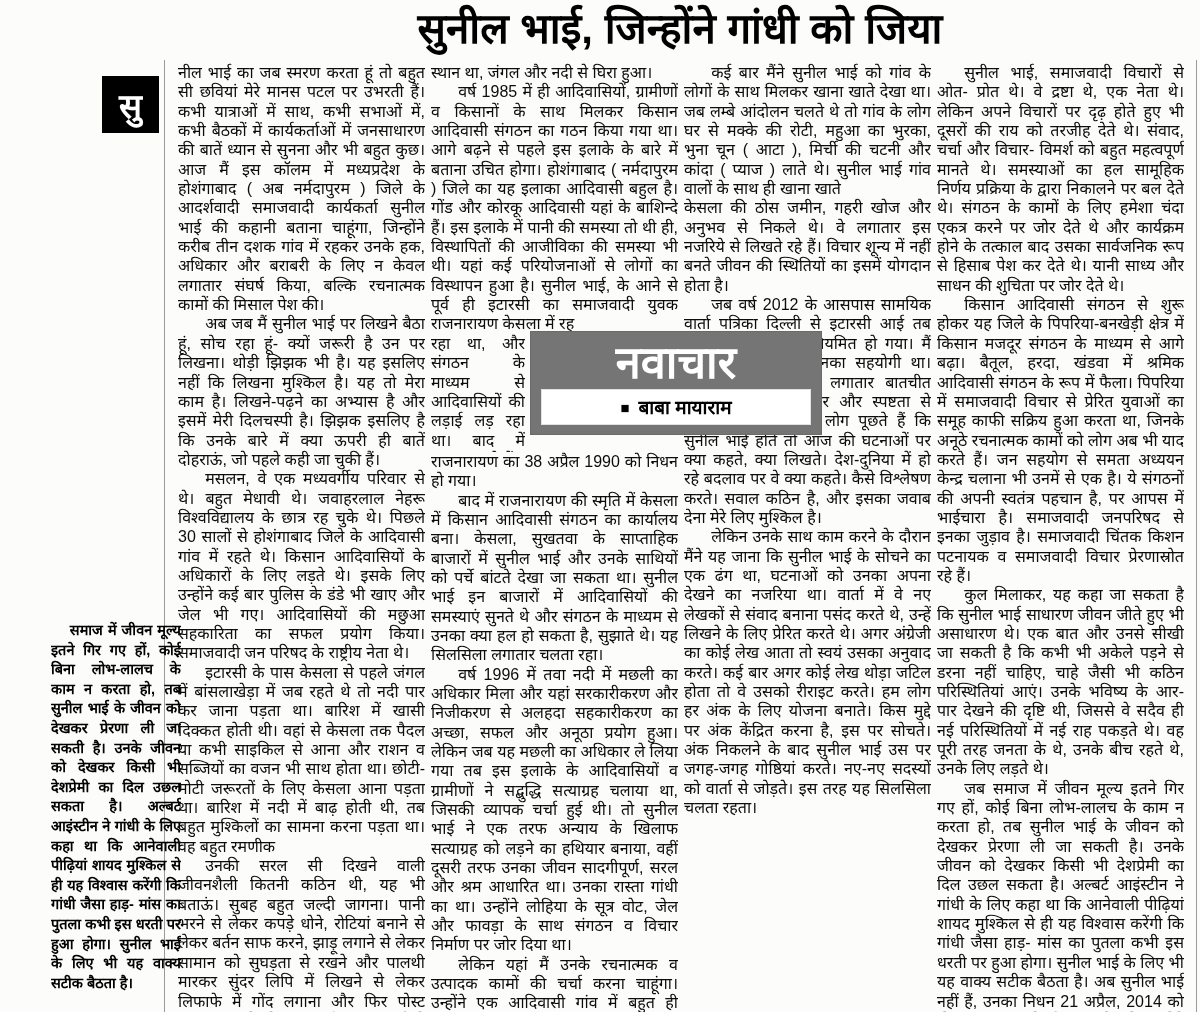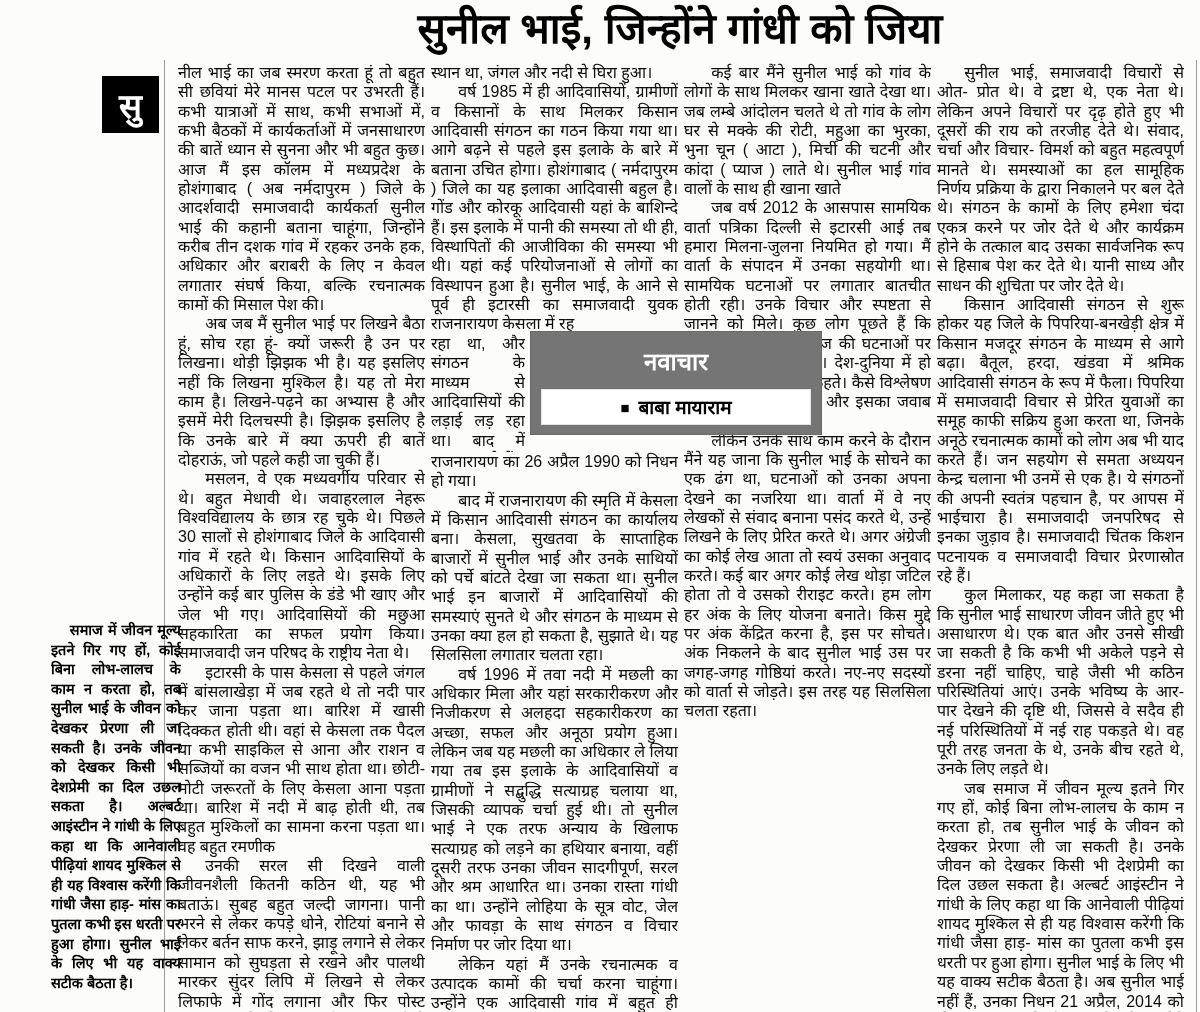--- a/index.html
+++ b/index.html
@@ -50,21 +50,21 @@
     width:104px;height:118px;overflow:hidden;
     margin-left:auto;text-align:justify;
   }
   .navachar-box{
     position:absolute;left:531px;top:332px;width:290px;height:102px;
     background:#757575;
     box-shadow:0 0 0 1px #6a6a6a;
   }
   .box-title{
     height:56px;display:flex;align-items:center;justify-content:center;
-    color:#ffffff;font-size:24px;font-weight:bold;line-height:1;
+    color:#ffffff;font-size:45px;font-weight:bold;line-height:1;
     padding-top:2px;
   }
   .box-byline{
     position:absolute;left:10px;right:10px;bottom:9px;height:34px;
     background:#ffffff;border:1px solid #e2e2e2;
     display:flex;align-items:center;justify-content:center;
     font-size:19px;font-weight:bold;color:#000;
   }
   .box-byline .bullet{
     font-size:15px;margin-right:9px;line-height:1;
@@ -92,32 +92,33 @@
       <p class="para indent">उनकी सरल सी दिखने वाली जीवनशैली कितनी कठिन थी, यह भी बताऊं। सुबह बहुत जल्दी जागना। पानी भरने से लेकर कपड़े धोने, रोटियां बनाने से लेकर बर्तन साफ करने, झाड़ू लगाने से लेकर सामान को सुघड़ता से रखने और पालथी मारकर सुंदर लिपि में लिखने से लेकर लिफाफे में गोंद लगाना और फिर पोस्ट करना। पहले वे जहां भी फुरसत मिले पोस्टकार्ड और चिट्ठियां भी खूब लिखते थे।</p>
     </div>
 
   <div class="col col2">
     <div>
         <p class="para">स्थान था, जंगल और नदी से घिरा हुआ।</p>
         <p class="para indent">वर्ष 1985 में ही आदिवासियों, ग्रामीणों व किसानों के साथ मिलकर किसान आदिवासी संगठन का गठन किया गया था। आगे बढ़ने से पहले इस इलाके के बारे में बताना उचित होगा। होशंगाबाद ( नर्मदापुरम ) जिले का यह इलाका आदिवासी बहुल है। गोंड और कोरकू आदिवासी यहां के बाशिन्दे हैं। इस इलाके में पानी की समस्या तो थी ही, विस्थापितों की आजीविका की समस्या भी थी। यहां कई परियोजनाओं से लोगों का विस्थापन हुआ है। सुनील भाई, के आने से पूर्व ही इटारसी का समाजवादी युवक राजनारायण केसला में रह</p>
       </div>
     <div class="wrap-left">रहा था, और संगठन के माध्यम से आदिवासियों की लड़ाई लड़ रहा था। बाद में सड़क हादसे में</div>
     <div>
-        <p class="para">राजनारायण का 26 अप्रैल 1990 को निधन हो गया।</p>
+        <p class="para">राजनारायण का 38 अप्रैल 1990 को निधन हो गया।</p>
         <p class="para indent">बाद में राजनारायण की स्मृति में केसला में किसान आदिवासी संगठन का कार्यालय बना। केसला, सुखतवा के साप्ताहिक बाजारों में सुनील भाई और उनके साथियों को पर्चे बांटते देखा जा सकता था। सुनील भाई इन बाजारों में आदिवासियों की समस्याएं सुनते थे और संगठन के माध्यम से उनका क्या हल हो सकता है, सुझाते थे। यह सिलसिला लगातार चलता रहा।</p>
         <p class="para indent">वर्ष 1996 में तवा नदी में मछली का अधिकार मिला और यहां सरकारीकरण और निजीकरण से अलहदा सहकारीकरण का अच्छा, सफल और अनूठा प्रयोग हुआ। लेकिन जब यह मछली का अधिकार ले लिया गया तब इस इलाके के आदिवासियों व ग्रामीणों ने सद्बुद्धि सत्याग्रह चलाया था, जिसकी व्यापक चर्चा हुई थी। तो सुनील भाई ने एक तरफ अन्याय के खिलाफ सत्याग्रह को लड़ने का हथियार बनाया, वहीं दूसरी तरफ उनका जीवन सादगीपूर्ण, सरल और श्रम आधारित था। उनका रास्ता गांधी का था। उन्होंने लोहिया के सूत्र वोट, जेल और फावड़ा के साथ संगठन व विचार निर्माण पर जोर दिया था।</p>
         <p class="para indent">लेकिन यहां मैं उनके रचनात्मक व उत्पादक कामों की चर्चा करना चाहूंगा। उन्होंने एक आदिवासी गांव में बहुत ही साधारण जीवनशैली में जीवन व्यतीत किया। एक साधारण ग्रामीण</p>
       </div>
   </div>
 
   <div class="col col3">
     <div>
         <p class="para indent">कई बार मैंने सुनील भाई को गांव के लोगों के साथ मिलकर खाना खाते देखा था। जब लम्बे आंदोलन चलते थे तो गांव के लोग घर से मक्के की रोटी, महुआ का भुरका, भुना चून ( आटा ), मिर्ची की चटनी और कांदा ( प्याज ) लाते थे। सुनील भाई गांव वालों के साथ ही खाना खाते</p>
       </div>
     <div>
+        <p class="para">केसला की ठोस जमीन, गहरी खोज और अनुभव से निकले थे। वे लगातार इस नजरिये से लिखते रहे हैं। विचार शून्य में नहीं बनते जीवन की स्थितियों का इसमें योगदान होता है।</p>
         <p class="para indent">जब वर्ष 2012 के आसपास सामयिक वार्ता पत्रिका दिल्ली से इटारसी आई तब हमारा मिलना-जुलना नियमित हो गया। मैं वार्ता के संपादन में उनका सहयोगी था। सामयिक घटनाओं पर लगातार बातचीत होती रही। उनके विचार और स्पष्टता से जानने को मिले। कुछ लोग पूछते हैं कि सुनील भाई होते तो आज की घटनाओं पर क्या कहते, क्या लिखते। देश-दुनिया में हो रहे बदलाव पर वे क्या कहते। कैसे विश्लेषण करते। सवाल कठिन है, और इसका जवाब देना मेरे लिए मुश्किल है।</p>
         <p class="para indent">लेकिन उनके साथ काम करने के दौरान मैंने यह जाना कि सुनील भाई के सोचने का एक ढंग था, घटनाओं को उनका अपना देखने का नजरिया था। वार्ता में वे नए लेखकों से संवाद बनाना पसंद करते थे, उन्हें लिखने के लिए प्रेरित करते थे। अगर अंग्रेजी का कोई लेख आता तो स्वयं उसका अनुवाद करते। कई बार अगर कोई लेख थोड़ा जटिल होता तो वे उसको रीराइट करते। हम लोग हर अंक के लिए योजना बनाते। किस मुद्दे पर अंक केंद्रित करना है, इस पर सोचते। अंक निकलने के बाद सुनील भाई उस पर जगह-जगह गोष्ठियां करते। नए-नए सदस्यों को वार्ता से जोड़ते। इस तरह यह सिलसिला चलता रहता।</p>
       </div>
   </div>
 
   <div class="col col4">
       <p class="para indent">सुनील भाई, समाजवादी विचारों से ओत- प्रोत थे। वे द्रष्टा थे, एक नेता थे। लेकिन अपने विचारों पर दृढ़ होते हुए भी दूसरों की राय को तरजीह देते थे। संवाद, चर्चा और विचार- विमर्श को बहुत महत्वपूर्ण मानते थे। समस्याओं का हल सामूहिक निर्णय प्रक्रिया के द्वारा निकालने पर बल देते थे। संगठन के कामों के लिए हमेशा चंदा एकत्र करने पर जोर देते थे और कार्यक्रम होने के तत्काल बाद उसका सार्वजनिक रूप से हिसाब पेश कर देते थे। यानी साध्य और साधन की शुचिता पर जोर देते थे।</p>
       <p class="para indent">किसान आदिवासी संगठन से शुरू होकर यह जिले के पिपरिया-बनखेड़ी क्षेत्र में किसान मजदूर संगठन के माध्यम से आगे बढ़ा। बैतूल, हरदा, खंडवा में श्रमिक आदिवासी संगठन के रूप में फैला। पिपरिया में समाजवादी विचार से प्रेरित युवाओं का समूह काफी सक्रिय हुआ करता था, जिनके अनूठे रचनात्मक कामों को लोग अब भी याद करते हैं। जन सहयोग से समता अध्ययन केन्द्र चलाना भी उनमें से एक है। ये संगठनों की अपनी स्वतंत्र पहचान है, पर आपस में भाईचारा है। समाजवादी जनपरिषद से इनका जुड़ाव है। समाजवादी चिंतक किशन पटनायक व समाजवादी विचार प्रेरणास्रोत रहे हैं।</p>
       <p class="para indent">कुल मिलाकर, यह कहा जा सकता है कि सुनील भाई साधारण जीवन जीते हुए भी असाधारण थे। एक बात और उनसे सीखी जा सकती है कि कभी भी अकेले पड़ने से डरना नहीं चाहिए, चाहे जैसी भी कठिन परिस्थितियां आएं। उनके भविष्य के आर-पार देखने की दृष्टि थी, जिससे वे सदैव ही नई परिस्थितियों में नई राह पकड़ते थे। वह पूरी तरह जनता के थे, उनके बीच रहते थे, उनके लिए लड़ते थे।</p>
       <p class="para indent">जब समाज में जीवन मूल्य इतने गिर गए हों, कोई बिना लोभ-लालच के काम न करता हो, तब सुनील भाई के जीवन को देखकर प्रेरणा ली जा सकती है। उनके जीवन को देखकर किसी भी देशप्रेमी का दिल उछल सकता है। अल्बर्ट आइंस्टीन ने गांधी के लिए कहा था कि आनेवाली पीढ़ियां शायद मुश्किल से ही यह विश्वास करेंगी कि गांधी जैसा हाड़- मांस का पुतला कभी इस धरती पर हुआ होगा। सुनील भाई के लिए भी यह वाक्य सटीक बैठता है। अब सुनील भाई नहीं हैं, उनका निधन 21 अप्रैल, 2014 को हो गया, पर उनके विचार सदैव प्रेरणा देते रहेंगे।</p>

